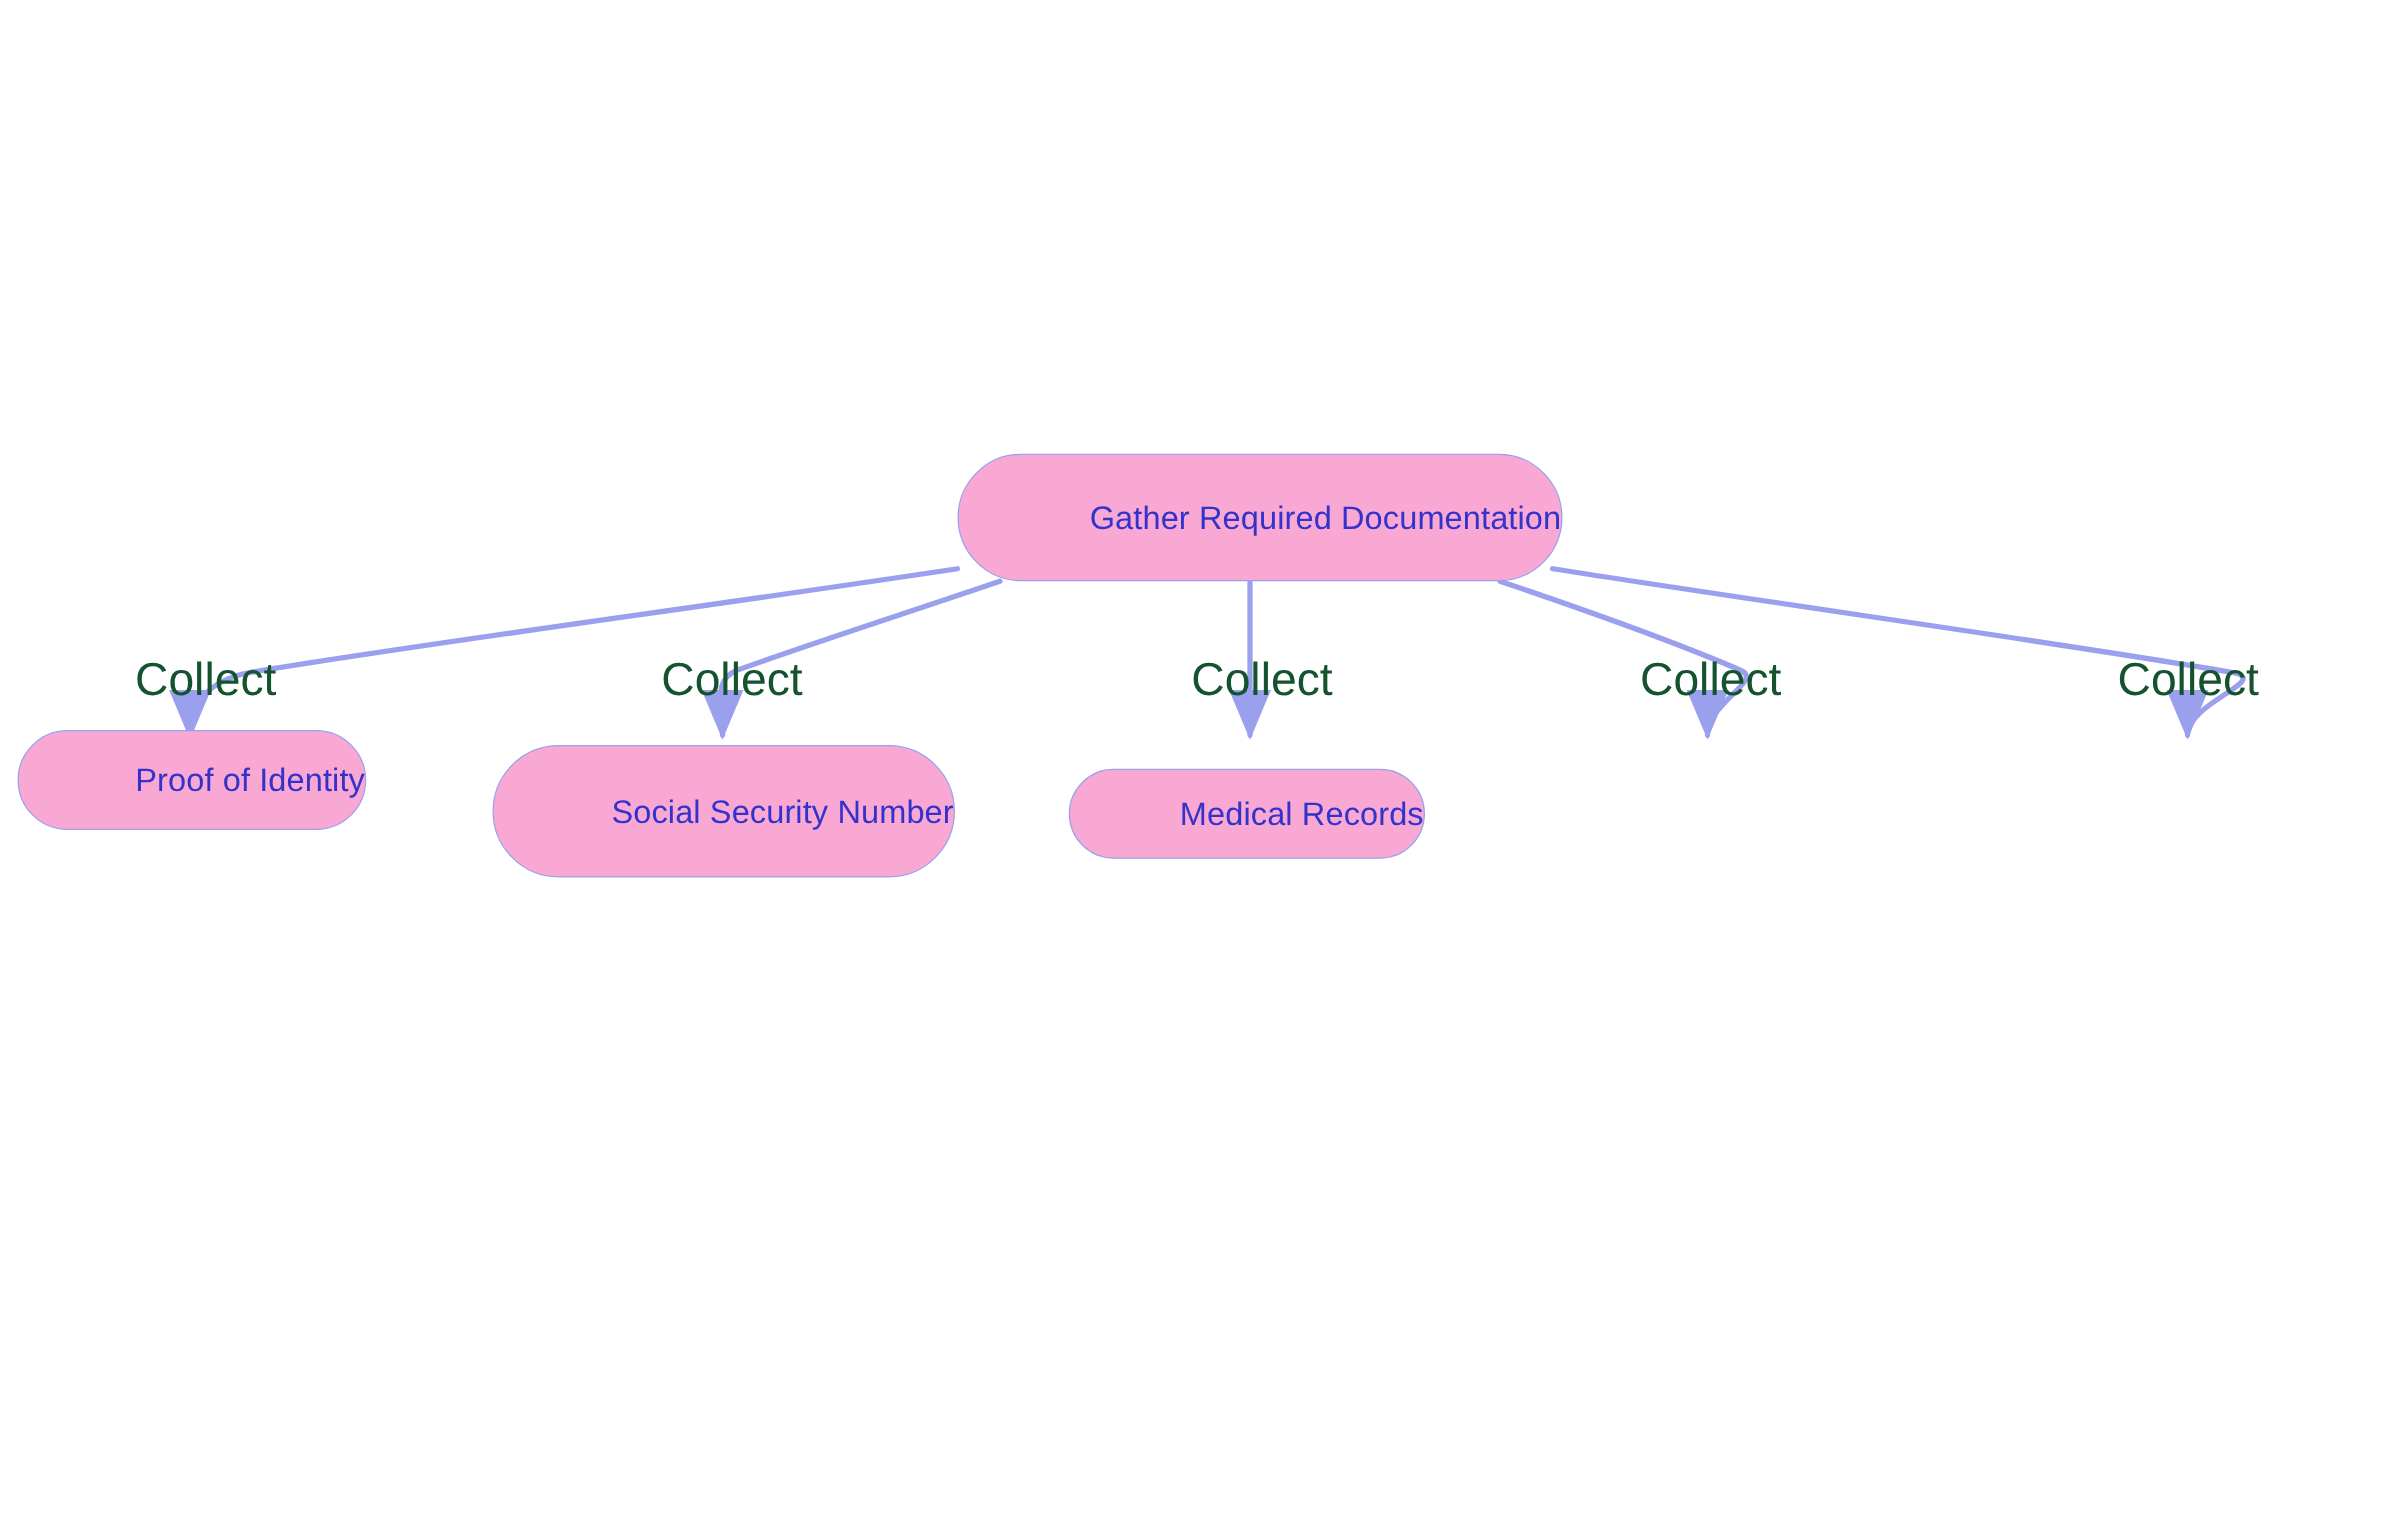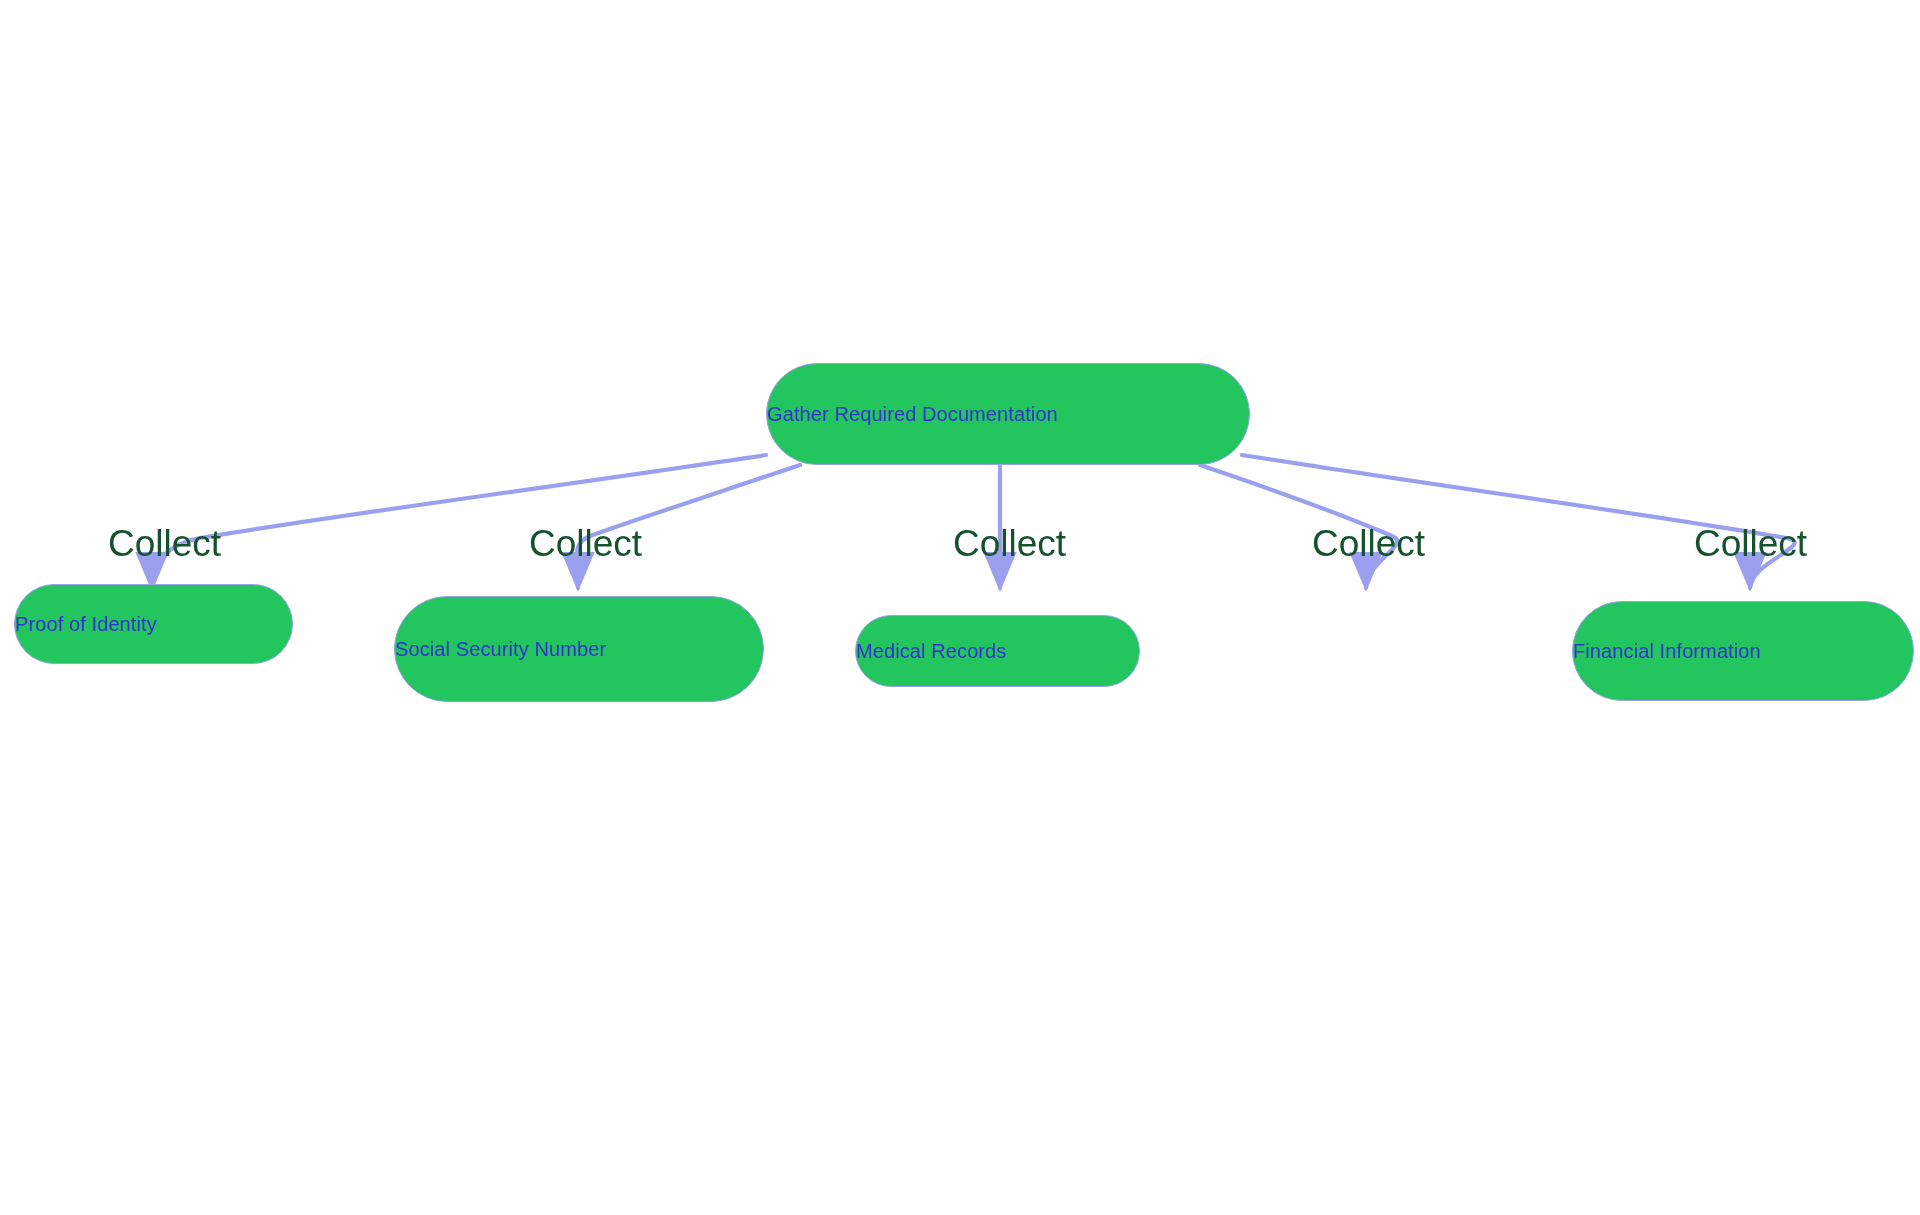--- a/index.html
+++ b/index.html
@@ -24,28 +24,28 @@
     position: absolute;
     left: 0;
     top: 0;
     width: 1920px;
     height: 1215px;
     pointer-events: none;
   }
   .node {
     position: absolute;
     box-sizing: border-box;
-    background: #22c55e;
+    background: #f9a8d4;
     border: 1.6px solid #9aa0ee;
     border-radius: 999px;
     display: flex;
     align-items: center;
-    justify-content: flex-start;
+    justify-content: flex-end;
     color: #3333cc;
-    font-size: 20px;
+    font-size: 26px;
     font-weight: 400;
     letter-spacing: 0.1px;
     white-space: nowrap;
   }
   .node-label {
     display: block;
     line-height: 1;
   }
   .edge-label {
     position: absolute;
@@ -98,23 +98,20 @@
 
   <div class="node" style="left:394px; top:596px; width:370px; height:106px;">
     <span class="node-label">Social Security Number</span>
   </div>
 
   <div class="node" style="left:855px; top:615px; width:285px; height:72px;">
     <span class="node-label">Medical Records</span>
   </div>
 
 
-  <div class="node" style="left:1572px; top:601px; width:342px; height:100px;">
-    <span class="node-label">Financial Information</span>
-  </div>
 
   <div class="edge-label" style="left:108px; top:525px;">Collect</div>
 
   <div class="edge-label" style="left:529px; top:525px;">Collect</div>
 
   <div class="edge-label" style="left:953px; top:525px;">Collect</div>
 
   <div class="edge-label" style="left:1312px; top:525px;">Collect</div>
 
   <div class="edge-label" style="left:1694px; top:525px;">Collect</div>

